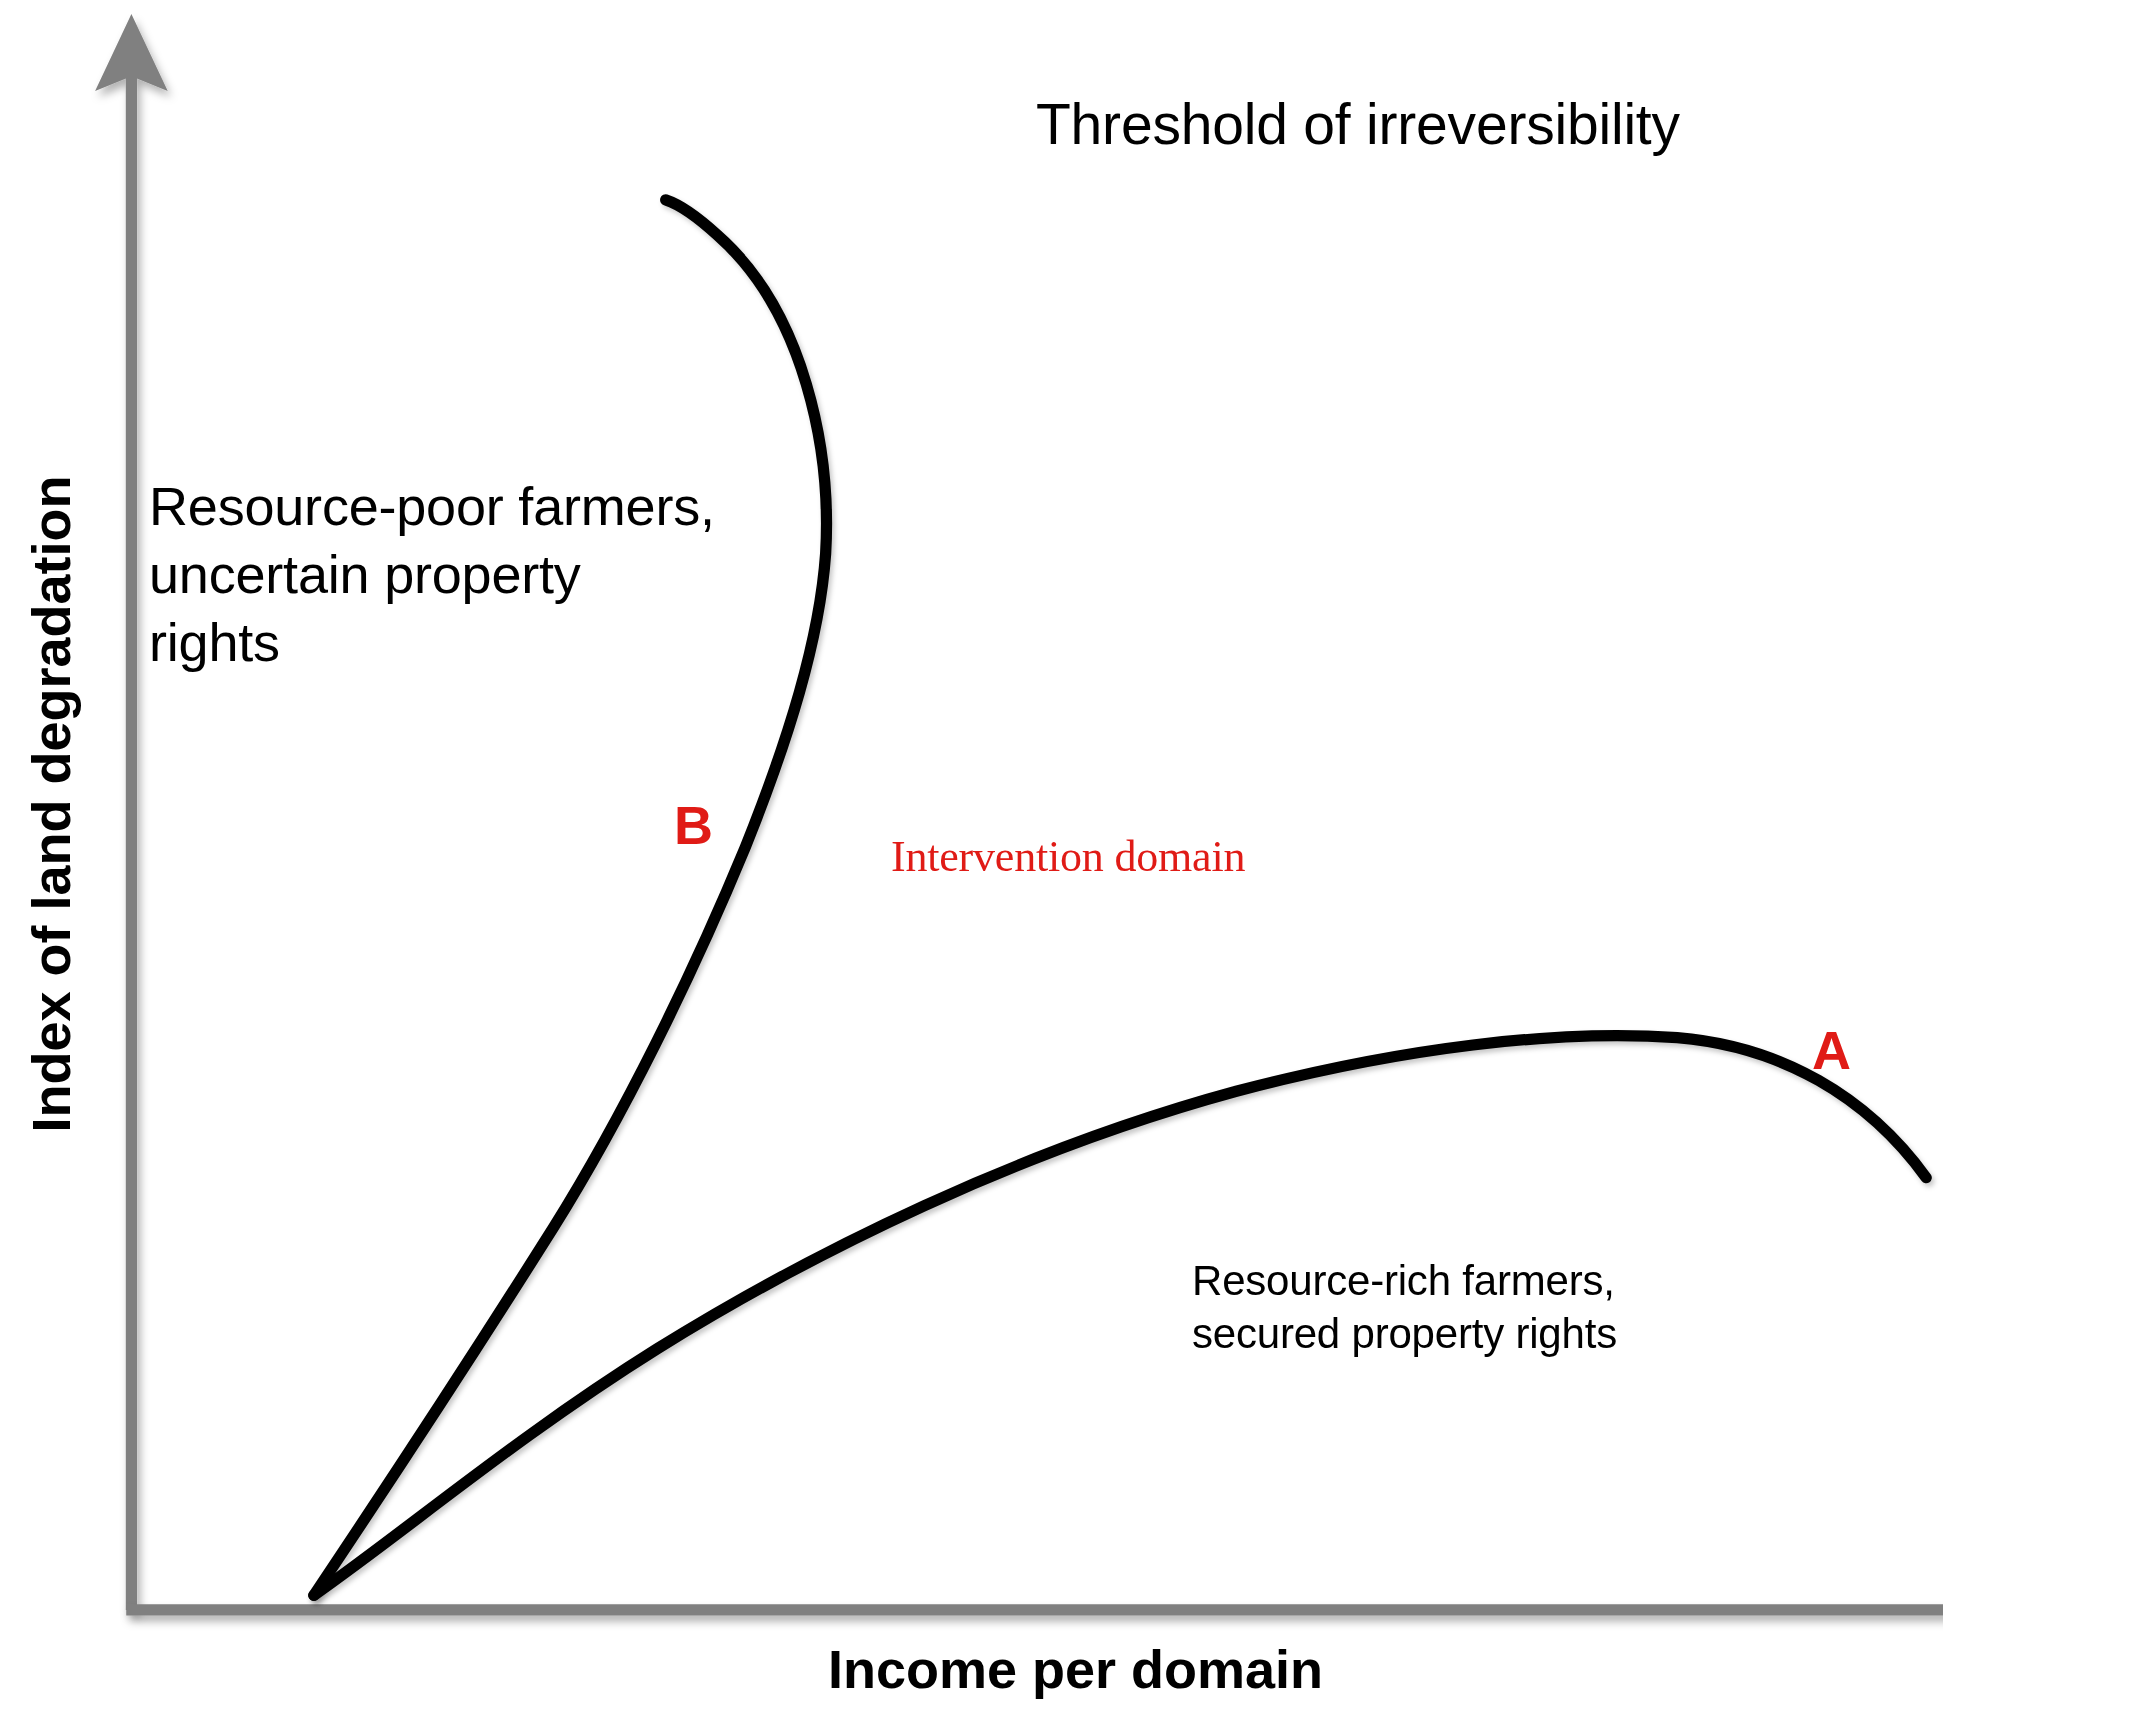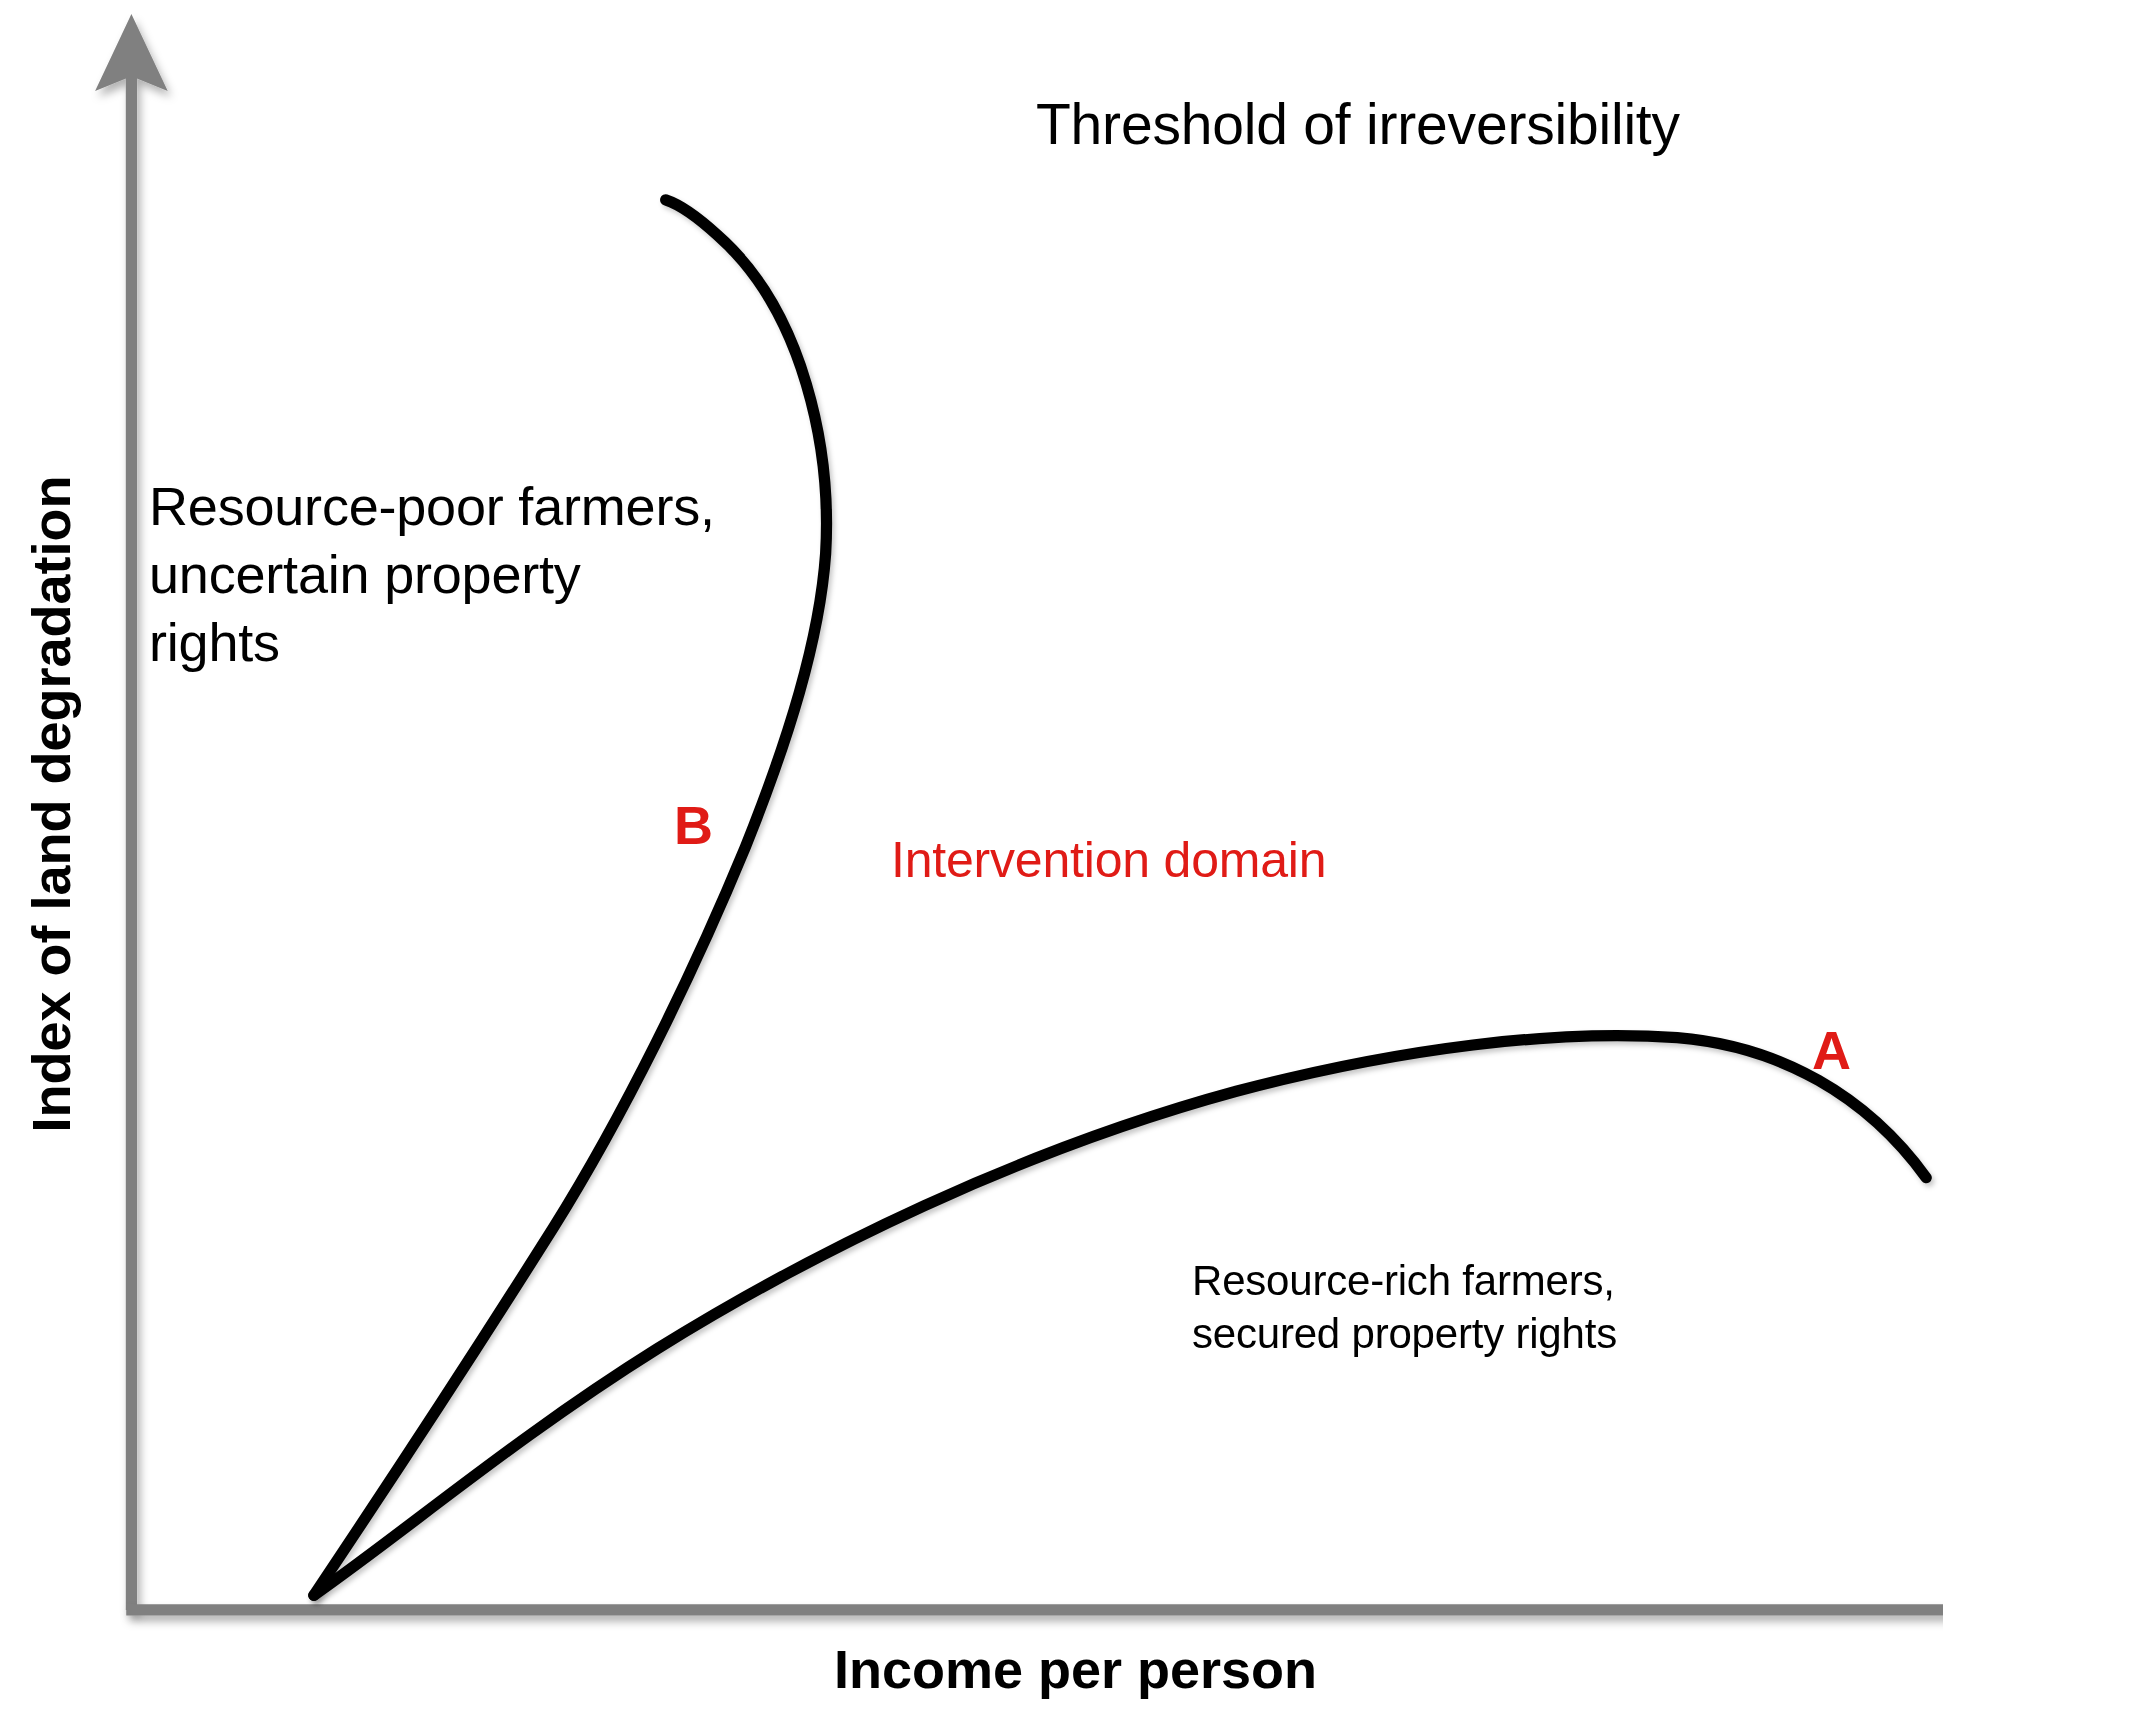--- a/index.html
+++ b/index.html
@@ -56,23 +56,24 @@
     left: 1192px;
     top: 1255px;
     font-size: 42px;
     font-weight: 400;
     line-height: 1.26;
   }
 
   #intervention-label {
     left: 891px;
     top: 830px;
-    font-size: 50px;
+    font-size: 44px;
     font-weight: 400;
     color: #E01B16;
+    font-family: Liberation Serif, serif;
   }
 
   .curve-tag {
     position: absolute;
     font-size: 54px;
     font-weight: 700;
     color: #E01B16;
     white-space: pre;
   }
   #tag-b { left: 674px; top: 794px; }
@@ -161,20 +162,20 @@
 
   <div class="txt" id="rich-label">Resource-rich farmers,
 secured property rights</div>
 
   <div class="txt" id="intervention-label">Intervention domain</div>
 
   <div class="curve-tag" id="tag-b">B</div>
 
   <div class="curve-tag" id="tag-a">A</div>
 
-  <div id="x-axis-title">Income per person</div>
+  <div id="x-axis-title">Income per domain</div>
 
   <div id="y-axis-title-wrap">
     <div id="y-axis-title">Index of land degradation</div>
   </div>
 
 </div>
 
 
 </body></html>

